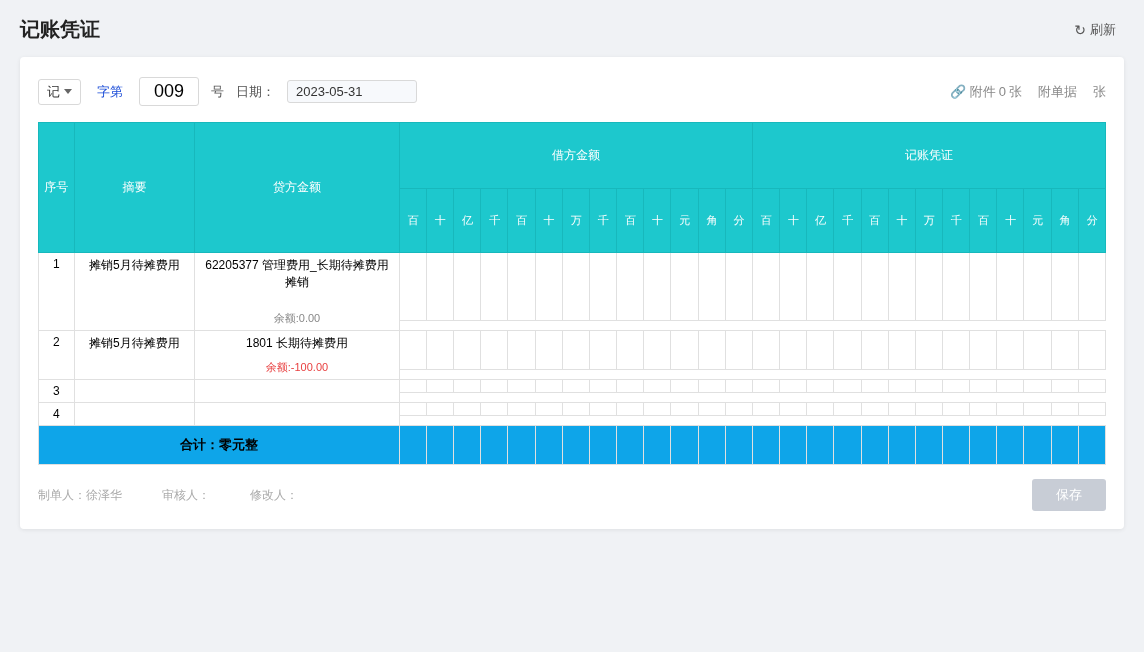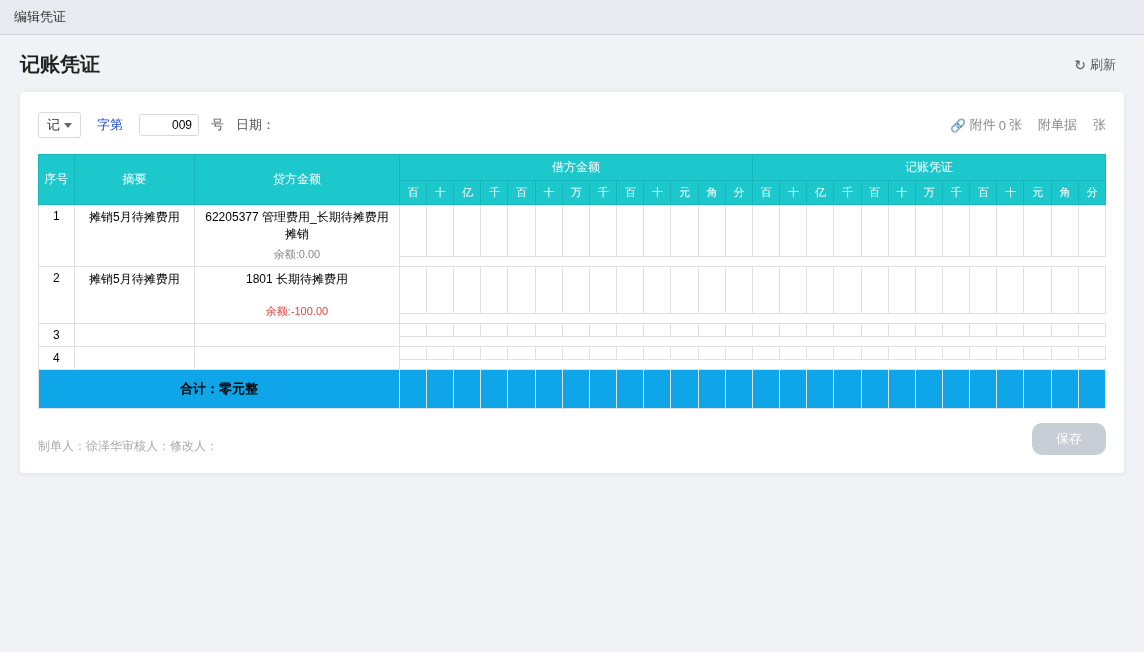--- a/index.html
+++ b/index.html
@@ -92,22 +92,22 @@
     }
     .zi-di-label {
       color: #1d4ed8;
       margin: 0 4px;
     }
     .num-input {
       width: 60px;
       border: 1px solid #d9d9d9;
       border-radius: 3px;
       padding: 3px 6px;
-      font-size: 12px;
-      text-align: right;
+      font-size: 18px;
+      text-align: center;
     }
     .date-input {
       width: 130px;
       border: 1px solid #d9d9d9;
       border-radius: 3px;
       padding: 3px 8px;
       font-size: 13px;
       color: #333;
       background: #f7f9fc;
     }
@@ -129,21 +129,21 @@
     
     .voucher-table {
       width: 100%;
       border-collapse: collapse;
       font-size: 12px;
     }
     .voucher-table th {
       background: #1dc8cd;
       color: #fff;
       text-align: center;
-      padding: 4px 4px;
+      padding: 24px 4px;
       border: 1px solid #17b8bc;
       font-weight: normal;
       white-space: nowrap;
     }
     .voucher-table td {
       border: 1px solid #e0e0e0;
       padding: 4px 6px;
       text-align: center;
       vertical-align: top;
       min-width: 18px;
@@ -157,31 +157,32 @@
     .balance-negative { color: #e84040; font-size: 11px; }
     .total-row td {
       background: #0ea5e9;
       font-weight: bold;
       font-size: 13px;
       padding: 10px 8px;
       border-top: 1px solid #e0e0e0;
     }
     .footer-row {
       display: flex;
-      align-items: flex-end;
+      align-items: center;
+      gap: 40px;
       margin-top: 14px;
       color: #aaa;
       font-size: 12px;
     }
     .save-btn {
       margin-left: auto;
       background: #c8cdd6;
       color: #fff;
       border: none;
-      border-radius: 10px;
+      border-radius: 3px;
       padding: 7px 24px;
       font-size: 13px;
       cursor: not-allowed;
     }
     .table-wrapper {
       position: relative;
       overflow: hidden;
     }
     
     .header-digits {
@@ -195,43 +196,41 @@
     .summary-cell {
       text-align: left;
       padding: 4px 6px;
       margin-top: 48px;
     }
   </style>
 </head>
 <body>
 
 <div class="window">
-  <div class="title-bar">
-    <span>编辑凭证</span>
-  </div>
   <div class="content-area">
     <div class="page-header">
       <div class="page-title">记账凭证</div>
       <button class="refresh-btn">
         <span style="font-size:14px;">↻</span>
         <span>刷新</span>
       </button>
     </div>
 
     <div class="card">
 
       <div class="form-row">
         <button class="voucher-type-btn">
           <span>记</span>
           <span class="arrow-down"></span>
         </button>
         <span class="zi-di-label">字第</span>
         <input class="num-input" type="text" value="009" style="">
         <span class="form-label">号</span>
         <span class="form-label">日期：</span>
+        <input class="date-input" type="text" value="2023-05-31" style="">
         <div class="attachment-area">
           <span class="attach-link">
             <span>🔗</span>
             <span>附件</span>
             <span>0</span>
             <span>张</span>
           </span>
           <span>附单据</span>
           <span>张</span>
         </div>
@@ -308,21 +307,21 @@
               <th>角</th>
               <th>分</th>
             </tr>
           </thead>
           <tbody id="voucher-tbody">
           <tr>
                 <td rowspan="2">1</td>
                 <td class="summary-cell" rowspan="2">摊销5月待摊费用</td>
                 <td class="account-cell" rowspan="2">
                   <div>62205377 管理费用_长期待摊费用摊销</div>
-                  <div style="margin-top: 4px;"><span class="balance-text">余额:0.00</span></div>
+                  <div style="margin-top: 20px;"><span class="balance-text">余额:0.00</span></div>
                 </td>
                 <td></td>
                 <td></td>
                 <td></td>
                 <td></td>
                 <td></td>
                 <td></td>
                 <td></td>
                 <td></td>
                 <td></td>
@@ -343,21 +342,21 @@
                 <td></td>
                 <td></td>
                 <td></td>
               </tr>
               <tr style="height: 10px;"></tr>
               <tr>
                 <td rowspan="2">2</td>
                 <td class="summary-cell" rowspan="2">摊销5月待摊费用</td>
                 <td class="account-cell" rowspan="2">
                   <div>1801 长期待摊费用</div>
-                  <div style="margin-top: 16px;"><span class="balance-negative">余额:-100.00</span></div>
+                  <div style="margin-top: 8px;"><span class="balance-negative">余额:-100.00</span></div>
                 </td>
                 <td></td>
                 <td></td>
                 <td></td>
                 <td></td>
                 <td></td>
                 <td></td>
                 <td></td>
                 <td></td>
                 <td></td>

